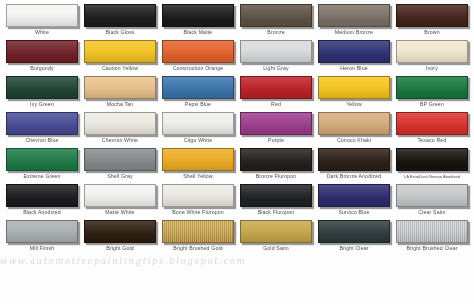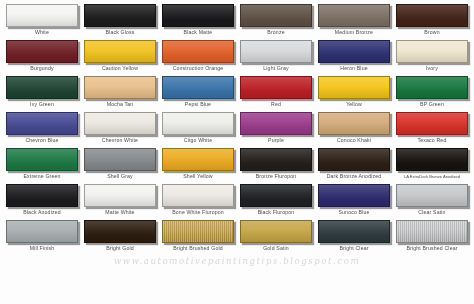--- a/index.html
+++ b/index.html
@@ -96,21 +96,20 @@
   .swatch-label.tiny {
     font-size: 4.1px;
     letter-spacing: 0px;
   }
 
   #footer-watermark {
     position: absolute;
     left: 0;
     right: 0;
     top: 256px;
-    text-align: center;
     font-family: "DejaVu Serif", serif;
     font-style: italic;
     font-size: 8.5px;
     letter-spacing: 1.6px;
     color: #d8d8d8;
     user-select: none;
   }
 </style>
 </head>
 <body>

